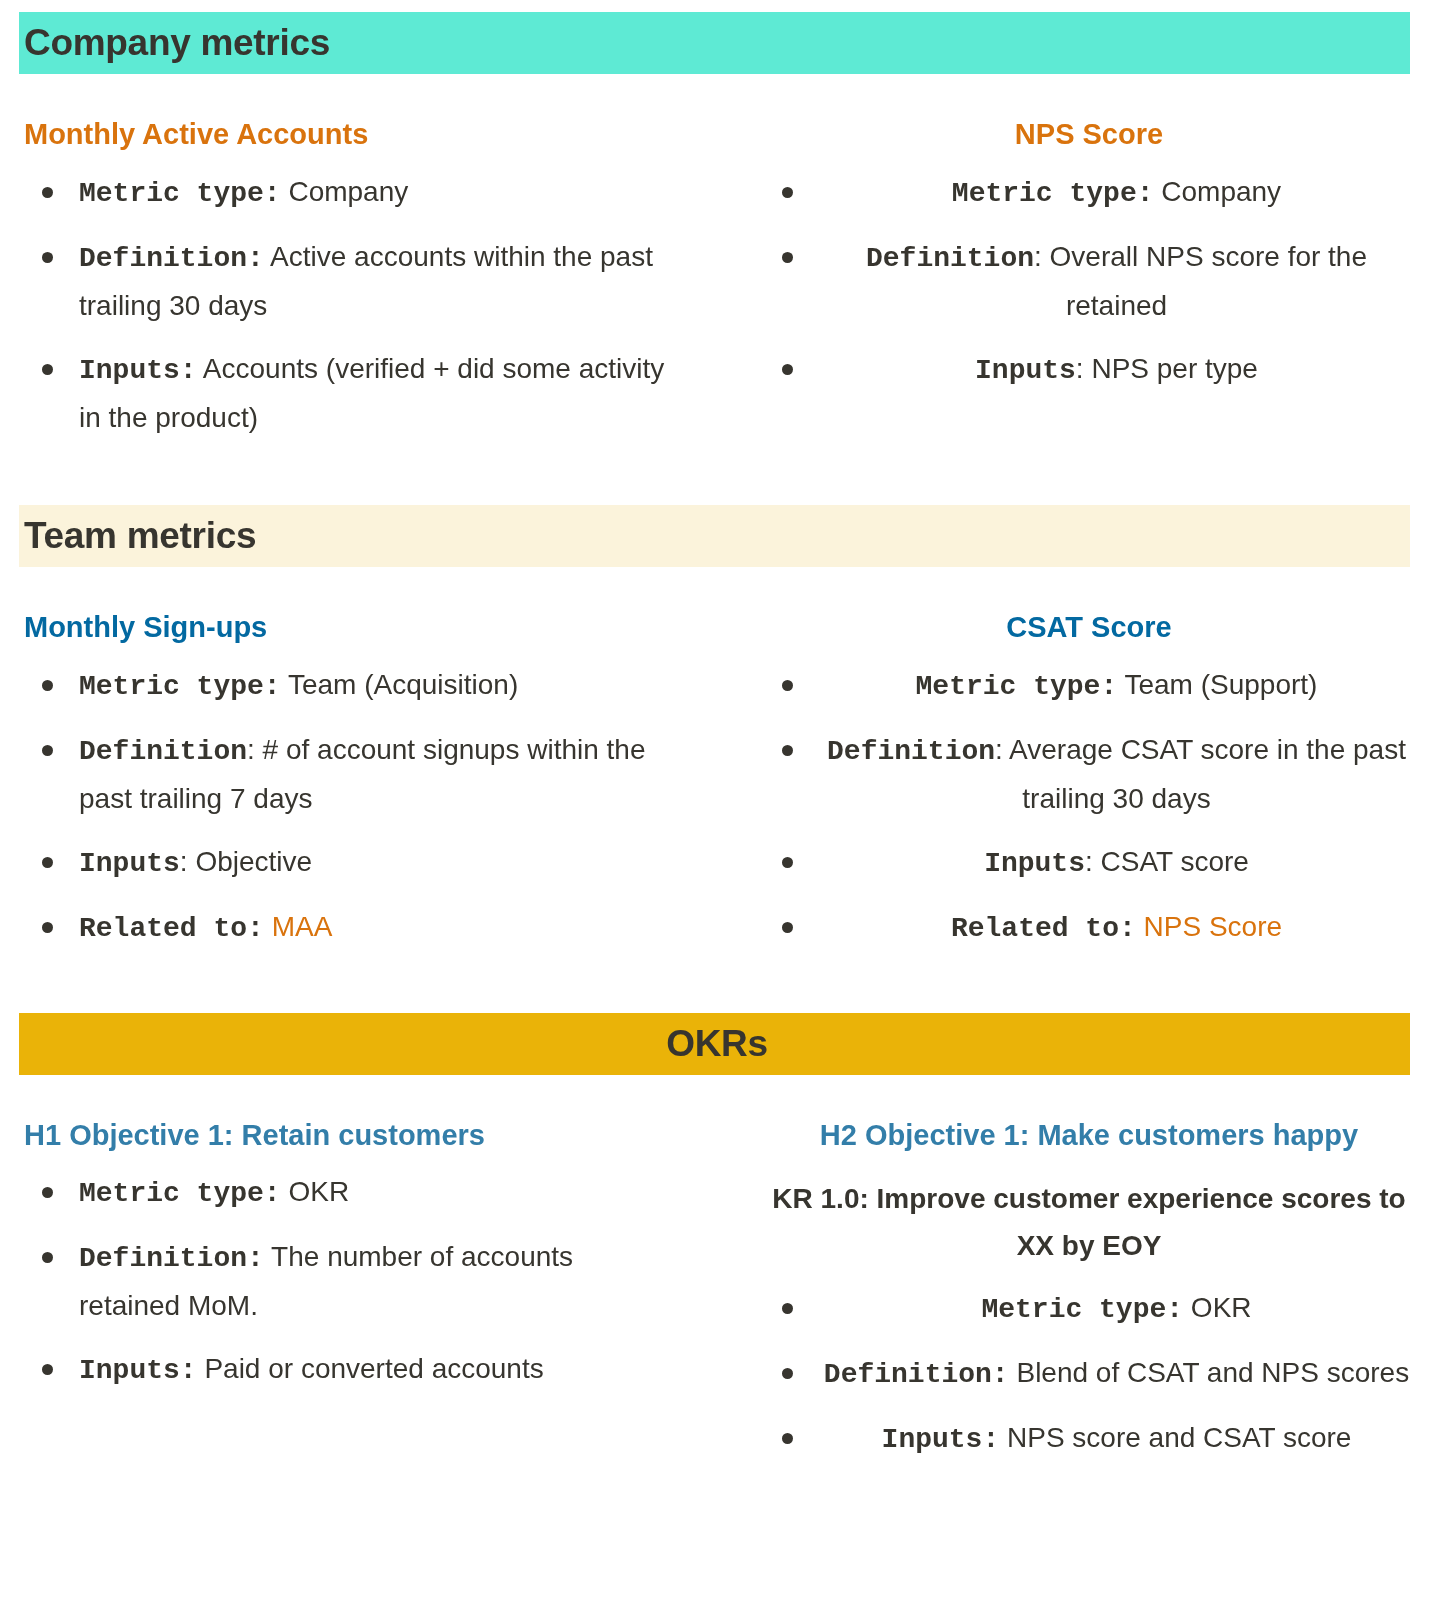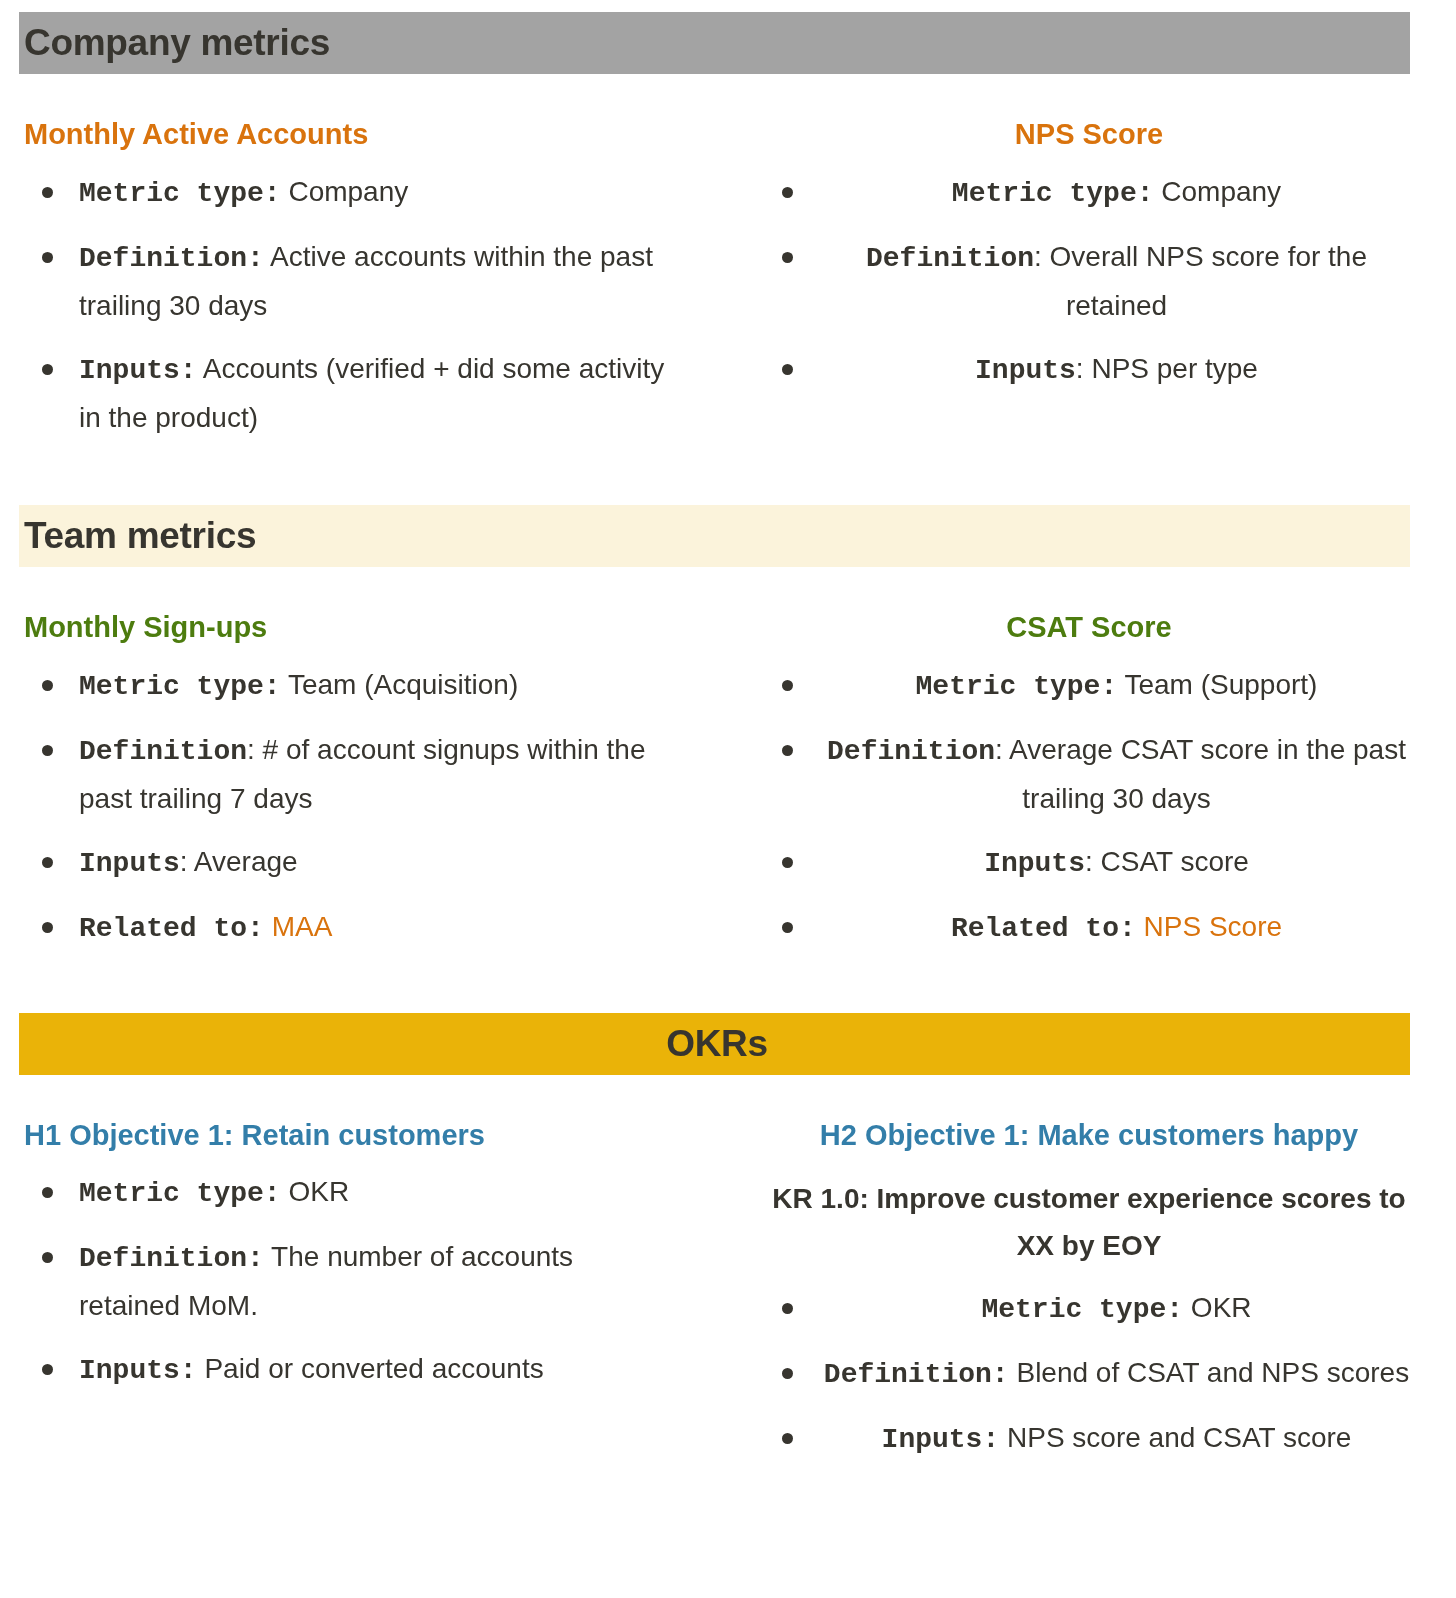--- a/index.html
+++ b/index.html
@@ -7,33 +7,33 @@
       width: 1456px; height: 1598px; position: relative; overflow: hidden;
       font-family: "Liberation Sans", "DejaVu Sans", sans-serif;
       color: #37352F;
     }
     .banner {
       position: absolute; left: 19px; width: 1391px; height: 62px;
       box-sizing: border-box; padding-left: 5px;
       display: flex; align-items: center;
       font-size: 37px; font-weight: bold; letter-spacing: -0.3px;
     }
-    .banner.company { top: 12px; background: #a3a3a3; }
+    .banner.company { top: 12px; background: #5eead4; }
     .banner.team { top: 505px; background: #FBF3DB; }
     .banner.okr { top: 1013px; background: #eab308; justify-content: center; }
 
     .col { position: absolute; width: 650px; }
     .col.left { left: 24px; }
     .col.right { left: 764px; text-align: center; }
 
     .subhead {
       font-size: 29px; font-weight: bold; margin: 0; line-height: 36px; height: 36px;
     }
     .subhead.orange { color: #D9730D; }
-    .subhead.gold { color: #4d7c0f; }
+    .subhead.gold { color: #0369a1; }
     .subhead.blue { color: #337EA9; }
 
     .kr {
       font-size: 28px; font-weight: bold; line-height: 47px; margin-top: 22px;
       color: #37352F;
     }
 
     ul.items { list-style: none; margin: 0; padding: 0; }
     ul.items li {
       position: relative; padding-left: 55px;
@@ -73,21 +73,21 @@
 
 <div class="banner team">
   <span>Team metrics</span>
 </div>
 
 <div class="col left" style="top:609px;">
   <h3 class="subhead gold">Monthly Sign-ups</h3>
   <ul class="items" style="margin-top:6px;">
     <li><span class="bullet"></span><span class="lbl">Metric type:</span><span> Team (Acquisition)</span></li>
     <li><span class="bullet"></span><span class="lbl">Definition</span><span>: # of account signups within the past trailing 7 days</span></li>
-    <li><span class="bullet"></span><span class="lbl">Inputs</span><span>: Average</span></li>
+    <li><span class="bullet"></span><span class="lbl">Inputs</span><span>: Objective</span></li>
     <li><span class="bullet"></span><span class="lbl">Related to:</span><span> </span><span class="link">MAA</span></li>
   </ul>
 </div>
 
 <div class="col right" style="top:609px;">
   <h3 class="subhead gold">CSAT Score</h3>
   <ul class="items" style="margin-top:6px;">
     <li><span class="bullet"></span><span class="lbl">Metric type:</span><span> Team (Support)</span></li>
     <li><span class="bullet"></span><span class="lbl">Definition</span><span>: Average CSAT score in the past trailing 30 days</span></li>
     <li><span class="bullet"></span><span class="lbl">Inputs</span><span>: CSAT score</span></li>

